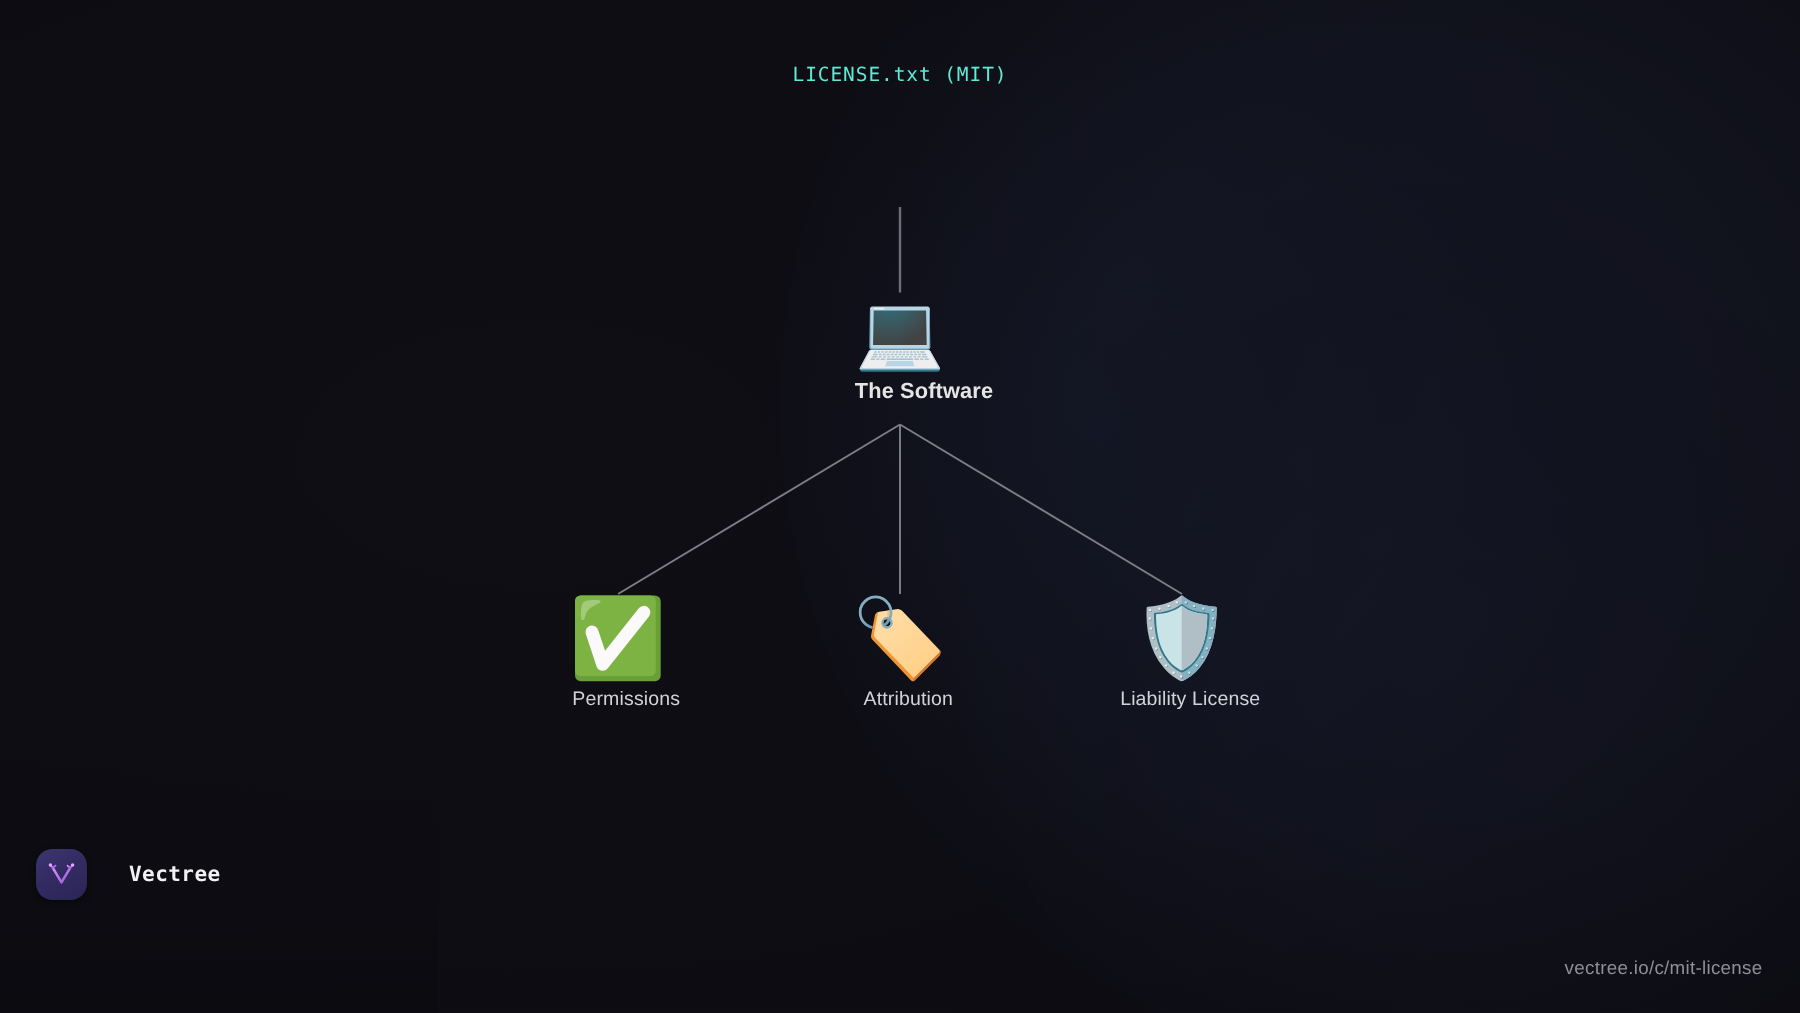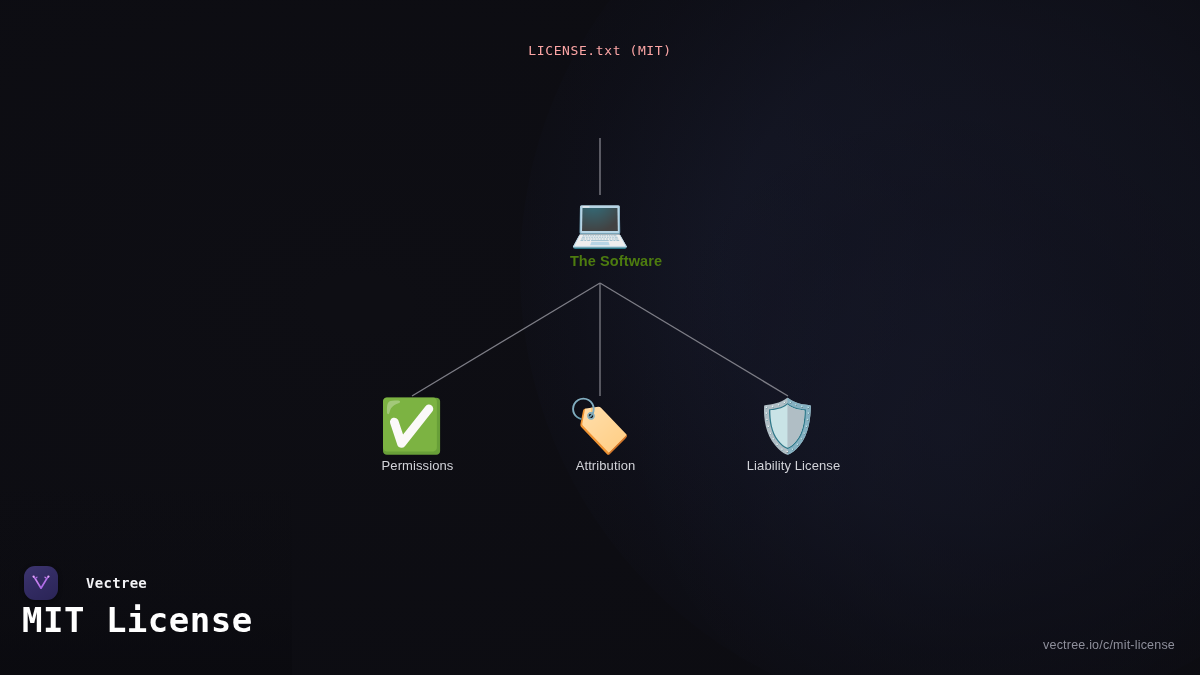--- a/index.html
+++ b/index.html
@@ -84,35 +84,35 @@
 
   
   .root-label{
     position:absolute;
     left:600px;
     top:43px;
     transform:translateX(-50%);
     font-family:"DejaVu Sans Mono","Liberation Mono", monospace;
     font-size:13px;
     letter-spacing:0.6px;
-    color:#fca5a5;
+    color:#5eead4;
     white-space:nowrap;
   }
 
   
   .node-software{
     left:600px;
     top:198px;
   }
   .node-software .glyph{ font-size:48px; }
   .node-software .label{
     margin-top:7px;
     font-size:14.5px;
     font-weight:bold;
-    color:#4d7c0f;
+    color:#e5e5e5;
     letter-spacing:0.1px;
     margin-left:32px;
   }
 
   
   .node-leaf{ top:400px; }
   .node-leaf .glyph{ font-size:52px; }
   .node-leaf .label{
     margin-top:6px;
     font-size:13px;
@@ -241,17 +241,16 @@
 
         <path d="M16.8 6.6 L18.4 4.8 M16.8 6.6 L15.0 5.2" fill="none" stroke="url(#vgrad)" stroke-width="1.2" stroke-linecap="round"></path>
 
         <circle cx="3.6" cy="4.6" r="1.15" fill="#e7a6ff"></circle>
         <circle cx="18.4" cy="4.6" r="1.15" fill="#e7a6ff"></circle>
       </svg>
     </div>
     <span class="brand-name">Vectree</span>
   </div>
 
-  <div class="page-title">MIT License</div>
 
   <div class="footer-url">vectree.io/c/mit-license</div>
 
 </div>
 
 </body></html>

